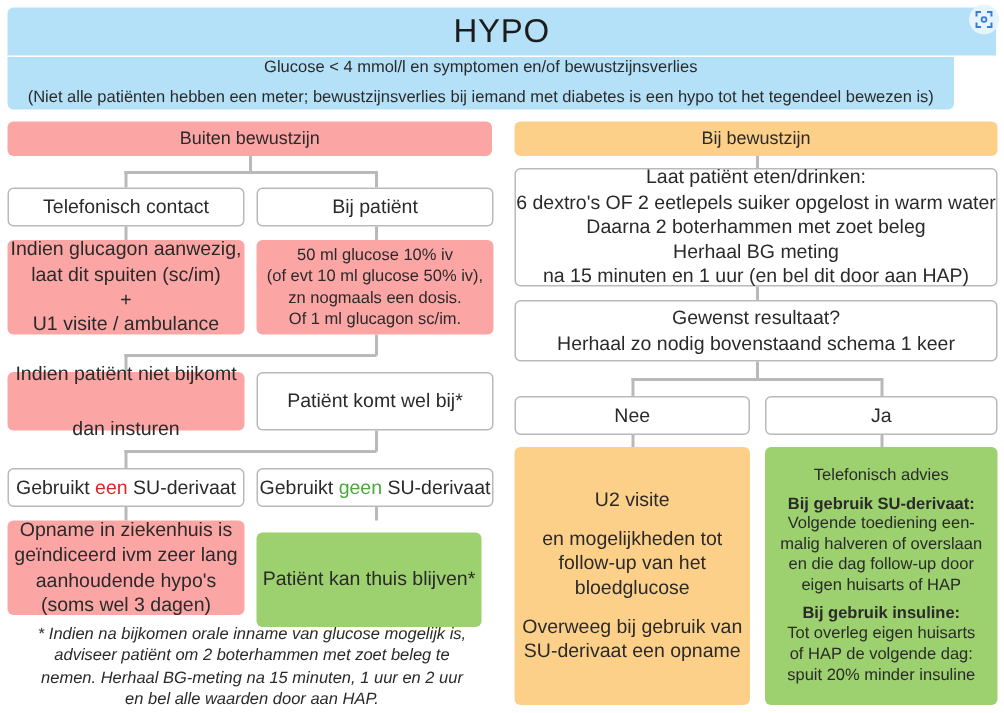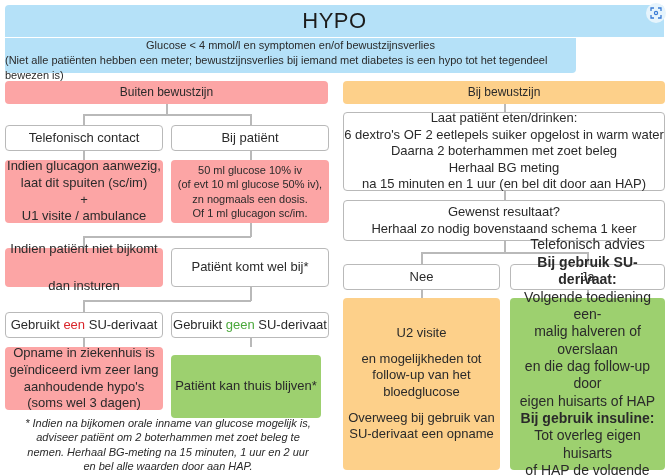--- a/index.html
+++ b/index.html
@@ -15,22 +15,22 @@
   .red { background: #fca5a5; }
   .orange { background: #fdd08a; }
   .green { background: #9dd06f; }
   .line { position: absolute; background: #b9b9b9; }
   .header-top {
     position: absolute; left: 5px; top: 5px; width: 659px; height: 32px; background: #b5e1f8;
     border-radius: 4px 4px 0 0; display: flex; align-items: center; justify-content: center;
     font-size: 22px; color: #1c1c1c; letter-spacing: 0.5px;
   }
   .header-sub {
-    position: absolute; left: 5px; top: 38px; width: 571px; height: 35px; background: #b5e1f8;
-    border-radius: 0 0 4px 4px; display: flex; flex-direction: column; align-items: center; justify-content: flex-start;
+    position: absolute; left: 5px; top: 38px; width: 631px; height: 35px; background: #b5e1f8;
+    border-radius: 0 0 4px 4px; display: flex; flex-direction: column; align-items: center; justify-content: space-between;
     font-size: 11px; line-height: 1.35; color: #2a2a2a;
   }
   .corner-icon {
     position: absolute; left: 646px; top: 3px; width: 20px; height: 20px; border-radius: 50%;
     background: #e6f4fc; display: flex; align-items: center; justify-content: center;
   }
   .red-word { color: #d9262b; text-align: right; }
   .green-word { color: #4aa83b; }
   .footnote {
     position: absolute; left: 8px; top: 416px; width: 320px; font-size: 11px; font-style: italic;
@@ -169,21 +169,21 @@
   <div>U2 visite</div>
   <div class="gap"></div>
   <div>en mogelijkheden tot</div>
   <div>follow-up van het</div>
   <div>bloedglucose</div>
   <div class="gap"></div>
   <div>Overweeg bij gebruik van</div>
   <div>SU-derivaat een opname</div>
 </div>
 
-<div class="box green" style="left:510px;top:298px;width:155px;height:172px;font-size:14px;line-height:1.24;">
+<div class="box green" style="left:510px;top:298px;width:155px;height:172px;font-size:11px;line-height:1.24;">
   <div>Telefonisch advies</div>
   <div class="gap-s"></div>
   <b>Bij gebruik SU-derivaat:</b>
   <div>Volgende toediening een-</div>
   <div>malig halveren of overslaan</div>
   <div>en die dag follow-up door</div>
   <div>eigen huisarts of HAP</div>
   <div class="gap-s"></div>
   <b>Bij gebruik insuline:</b>
   <div>Tot overleg eigen huisarts</div>

